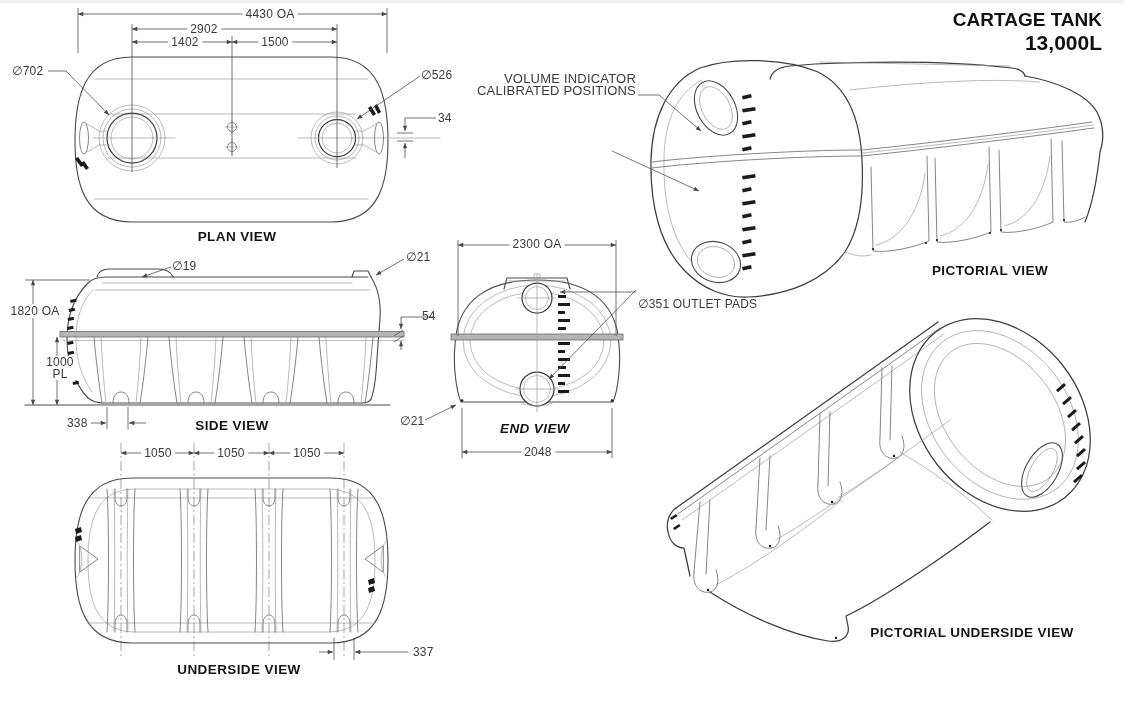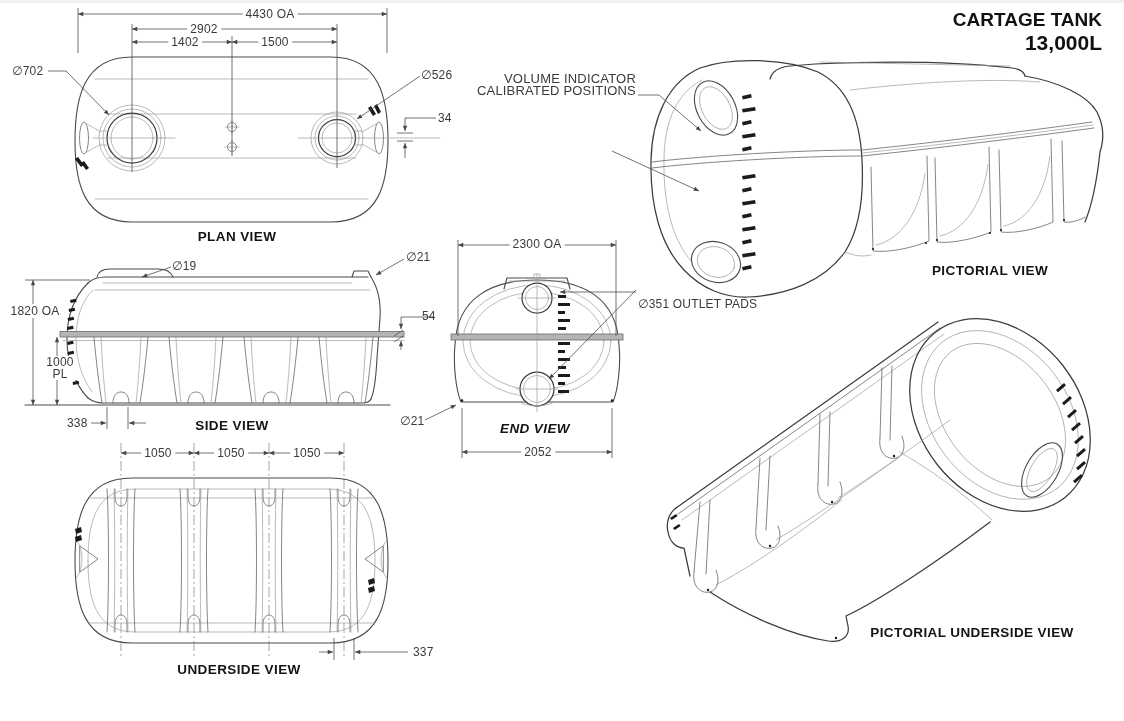--- a/index.html
+++ b/index.html
@@ -354,21 +354,21 @@
 <div class="lbl ctr bg" style="left:35px;top:311px;">1820 OA</div>
 <div class="lbl lv" style="left:422px;top:316px;">54</div>
 <div class="lbl ctr bg twol" style="left:60px;top:368px;"><span>1000</span><br><span>PL</span></div>
 <div class="lbl lv bg" style="left:64px;top:423px;">338</div>
 <div class="vt" style="left:232px;top:425px;">SIDE VIEW</div>
 <div class="lbl lv" style="left:400px;top:421px;">∅21</div>
 
 <div class="lbl ctr bg" style="left:537px;top:244px;">2300 OA</div>
 <div class="lbl lv" style="left:638px;top:292px;margin-top:12px;">∅351 OUTLET PADS</div>
 <div class="vt" style="left:535px;top:428px;font-style:italic;">END VIEW</div>
-<div class="lbl ctr bg" style="left:538px;top:452px;">2052</div>
+<div class="lbl ctr bg" style="left:538px;top:452px;">2048</div>
 
 <div class="lbl ctr bg" style="left:158px;top:453px;">1050</div>
 <div class="lbl ctr bg" style="left:231px;top:453px;">1050</div>
 <div class="lbl ctr bg" style="left:307px;top:453px;">1050</div>
 <div class="lbl lv bg" style="left:410px;top:652px;">337</div>
 <div class="vt" style="left:239px;top:669px;">UNDERSIDE VIEW</div>
 
 <div class="callout">
   <span>VOLUME INDICATOR</span><br>
   <span>CALIBRATED POSITIONS</span>

